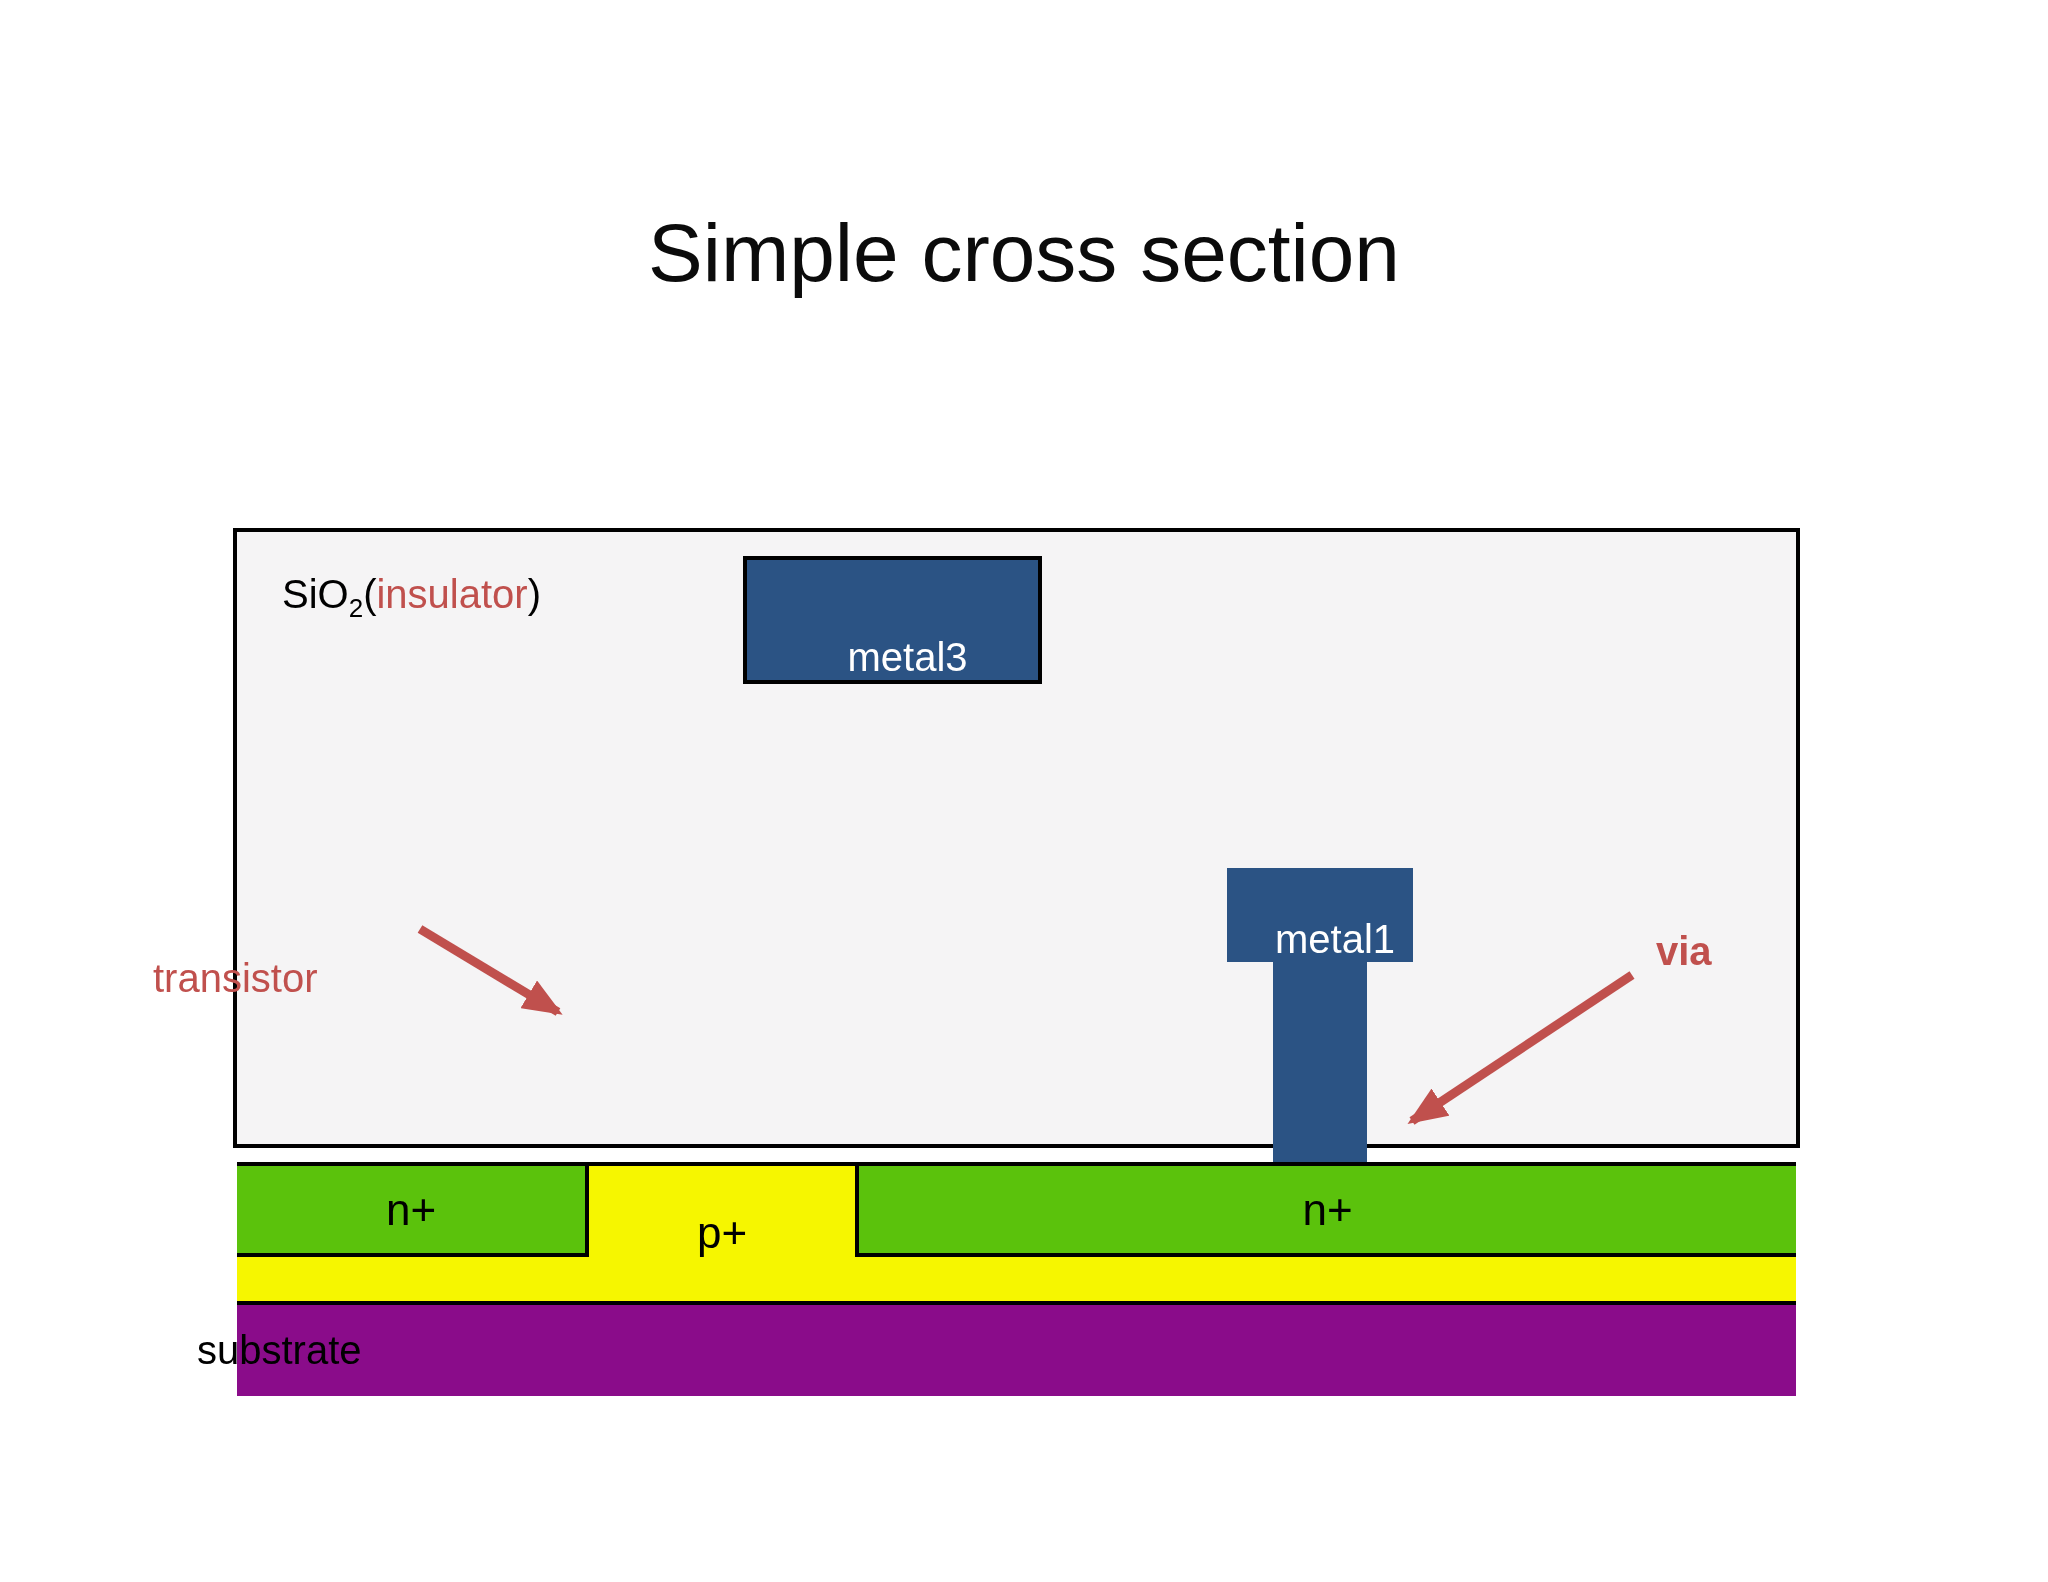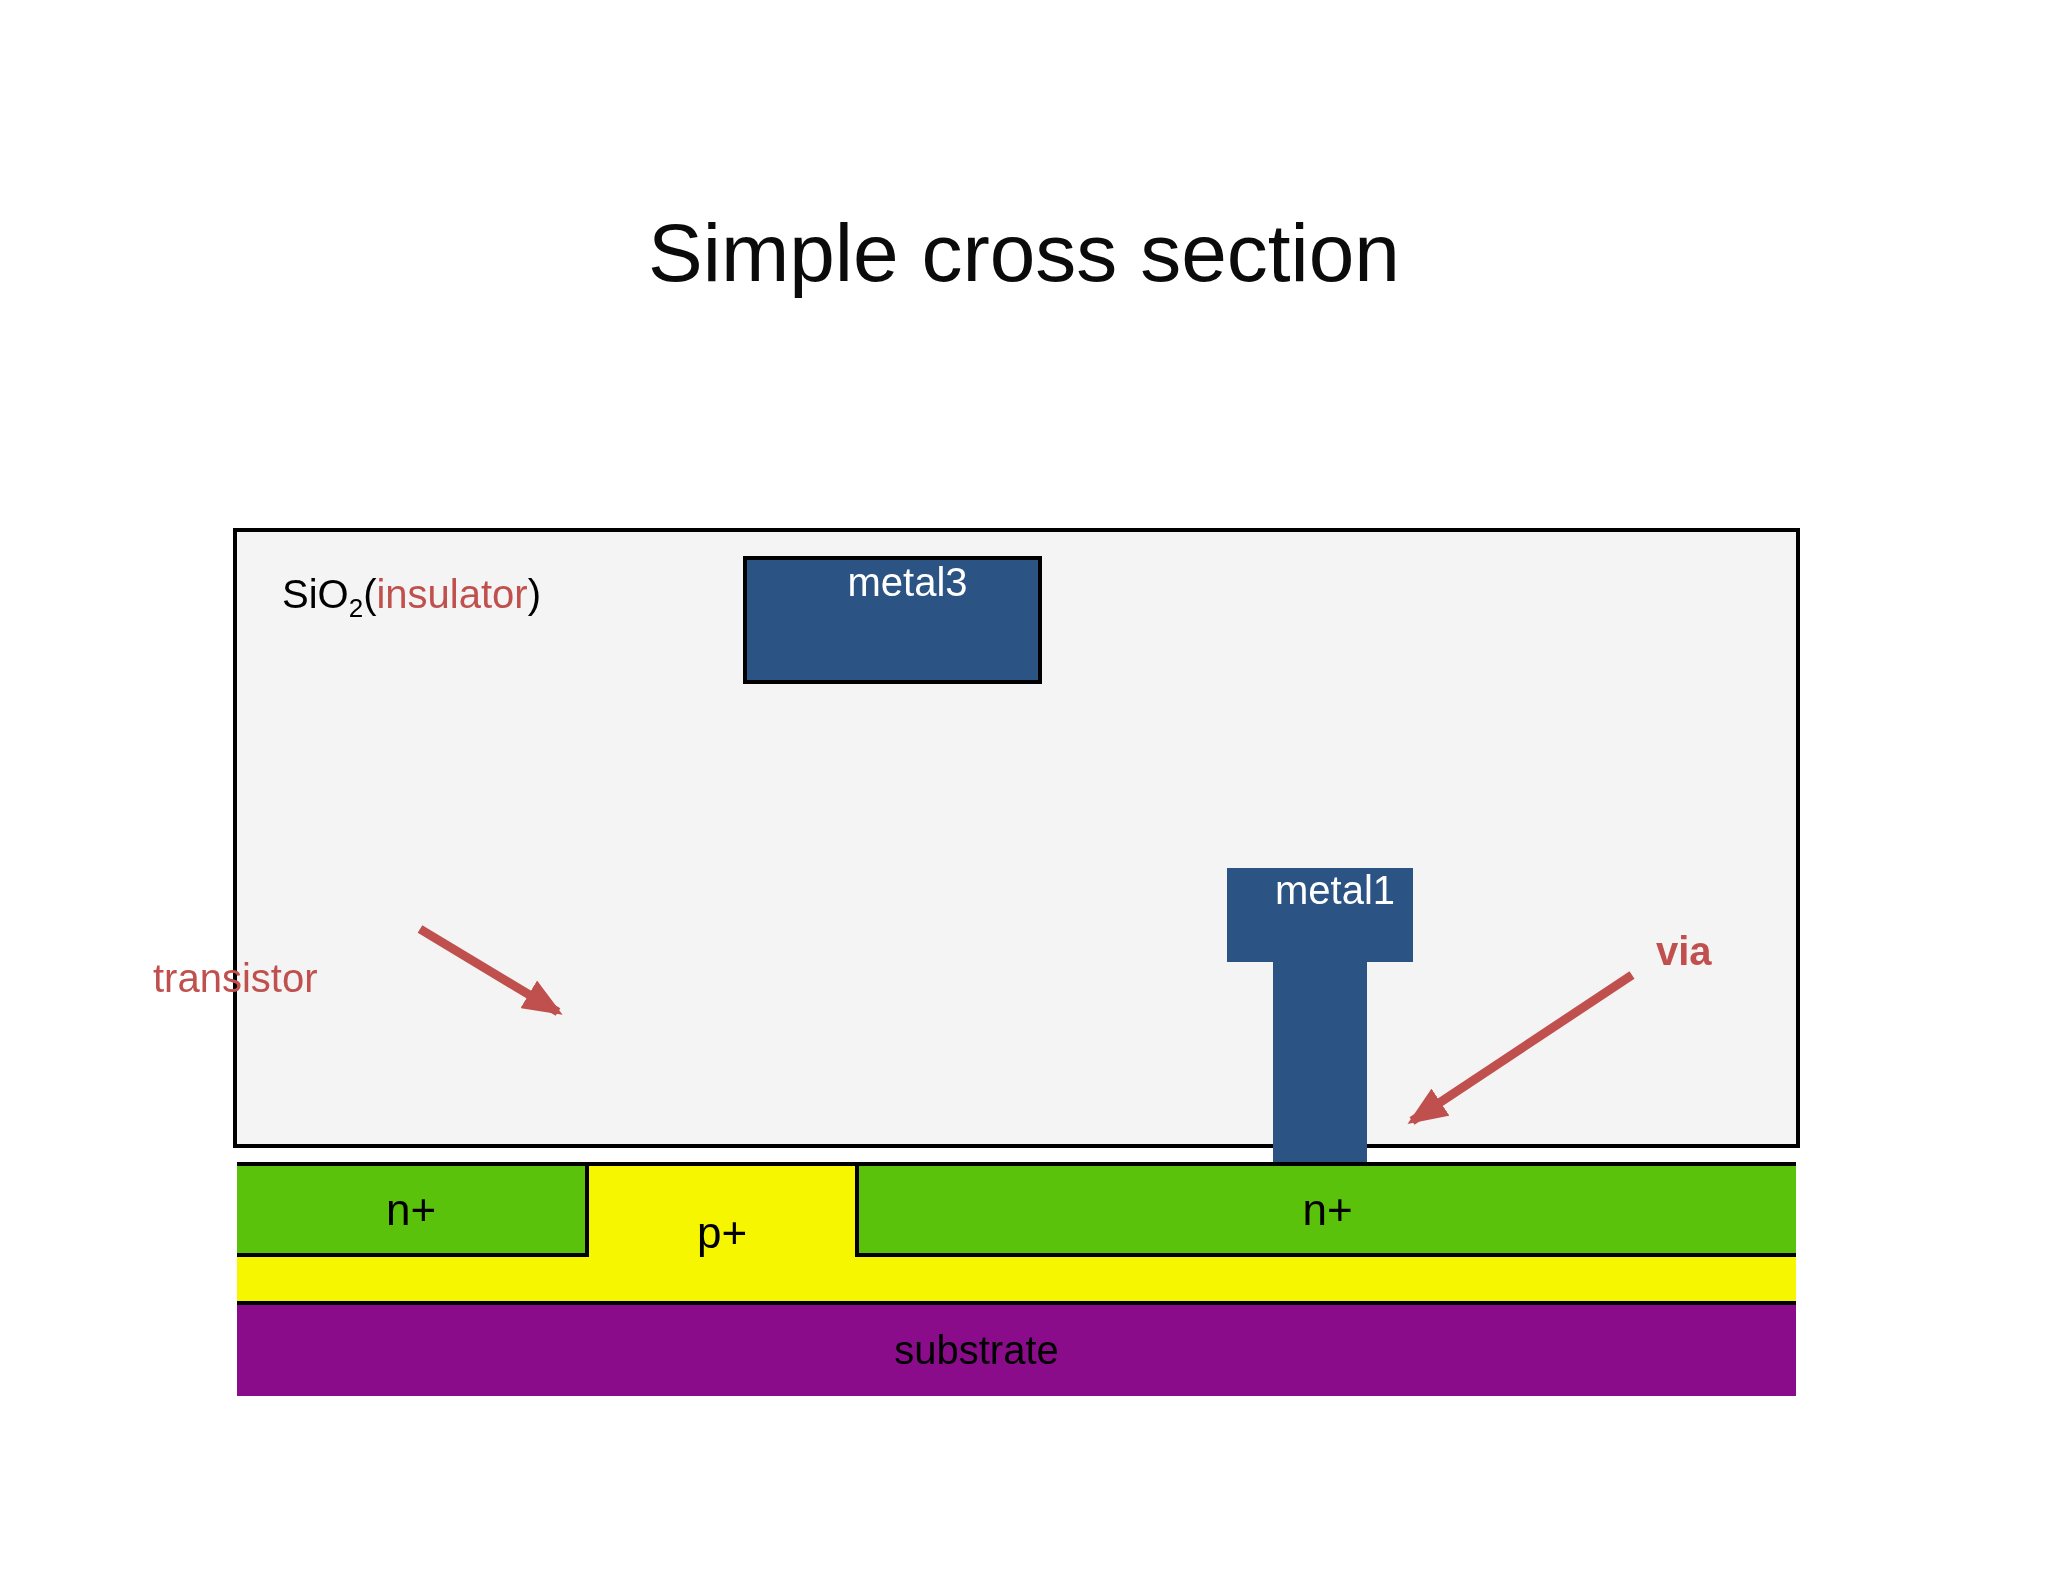--- a/index.html
+++ b/index.html
@@ -26,21 +26,21 @@
   .cross-box{
     position:absolute;left:233px;top:528px;width:1567px;height:620px;
     background:var(--insulator-gray);border:4px solid var(--border-black);
     box-sizing:border-box;
   }
   .sio2-label{
     position:absolute;left:45px;top:40px;font-size:40px;color:#000;white-space:nowrap;
   }
   .sio2-label sub{font-size:26px;line-height:0;}
   .sio2-label .hl{color:var(--annotation-red);}
-  .box-fill{box-sizing:border-box;display:flex;align-items:flex-start;justify-content:center;padding-left:30px;}
+  .box-fill{box-sizing:border-box;display:flex;align-items:flex-end;justify-content:center;padding-left:30px;}
   .metal-text{color:#ffffff;font-size:40px;}
   .metal3{
     position:absolute;left:506px;top:24px;width:299px;height:128px;
     background:var(--metal-blue);border:4px solid var(--border-black);
   }
   .metal2{
     position:absolute;left:0;top:213px;width:100%;height:92px;
     background:var(--metal-blue);
     border-top:4px solid var(--border-black);border-bottom:4px solid var(--border-black);
   }
@@ -82,21 +82,21 @@
   }
   .doped-label{font-size:44px;color:#000;}
   .yellow-band{
     position:absolute;left:0;top:725px;width:100%;height:48px;
     background:var(--pplus-yellow);
     border-bottom:4px solid var(--border-black);box-sizing:border-box;
   }
   .substrate{
     position:absolute;left:0;top:773px;width:100%;height:91px;
     background:var(--substrate-purple);
-    display:flex;align-items:center;justify-content:center;
+    display:flex;align-items:center;
   }
   .substrate-label{font-size:40px;color:#000;transform:translateX(-40px);}
   
   .annotation{
     position:absolute;font-size:40px;color:var(--annotation-red);white-space:nowrap;
   }
   .ann-transistor{left:153px;top:956px;}
   .ann-via{left:1656px;top:929px;font-weight:bold;}
   .arrow-layer{position:absolute;left:0;top:0;width:2048px;height:1582px;pointer-events:none;}
 </style>

